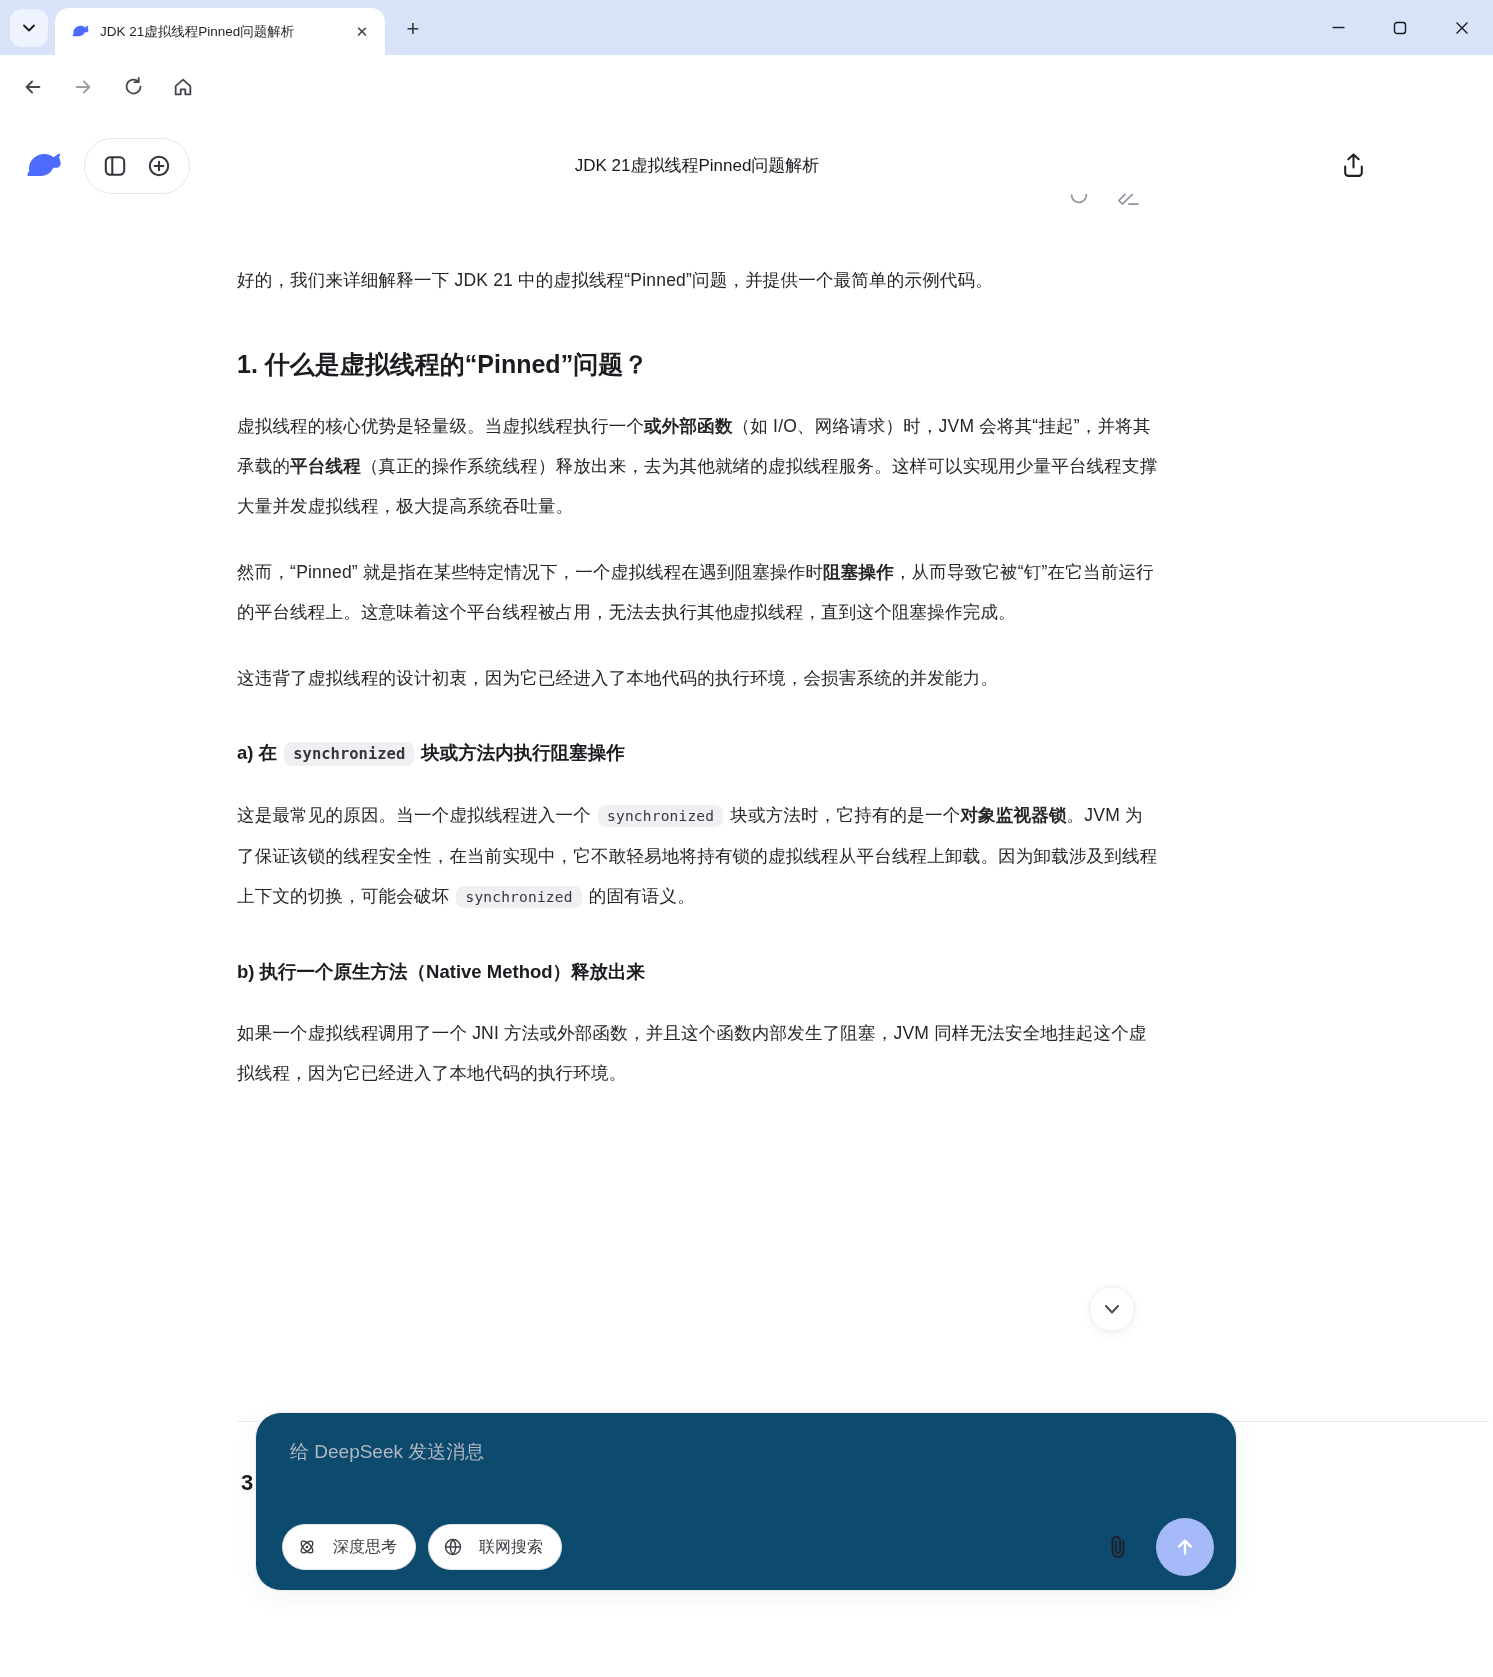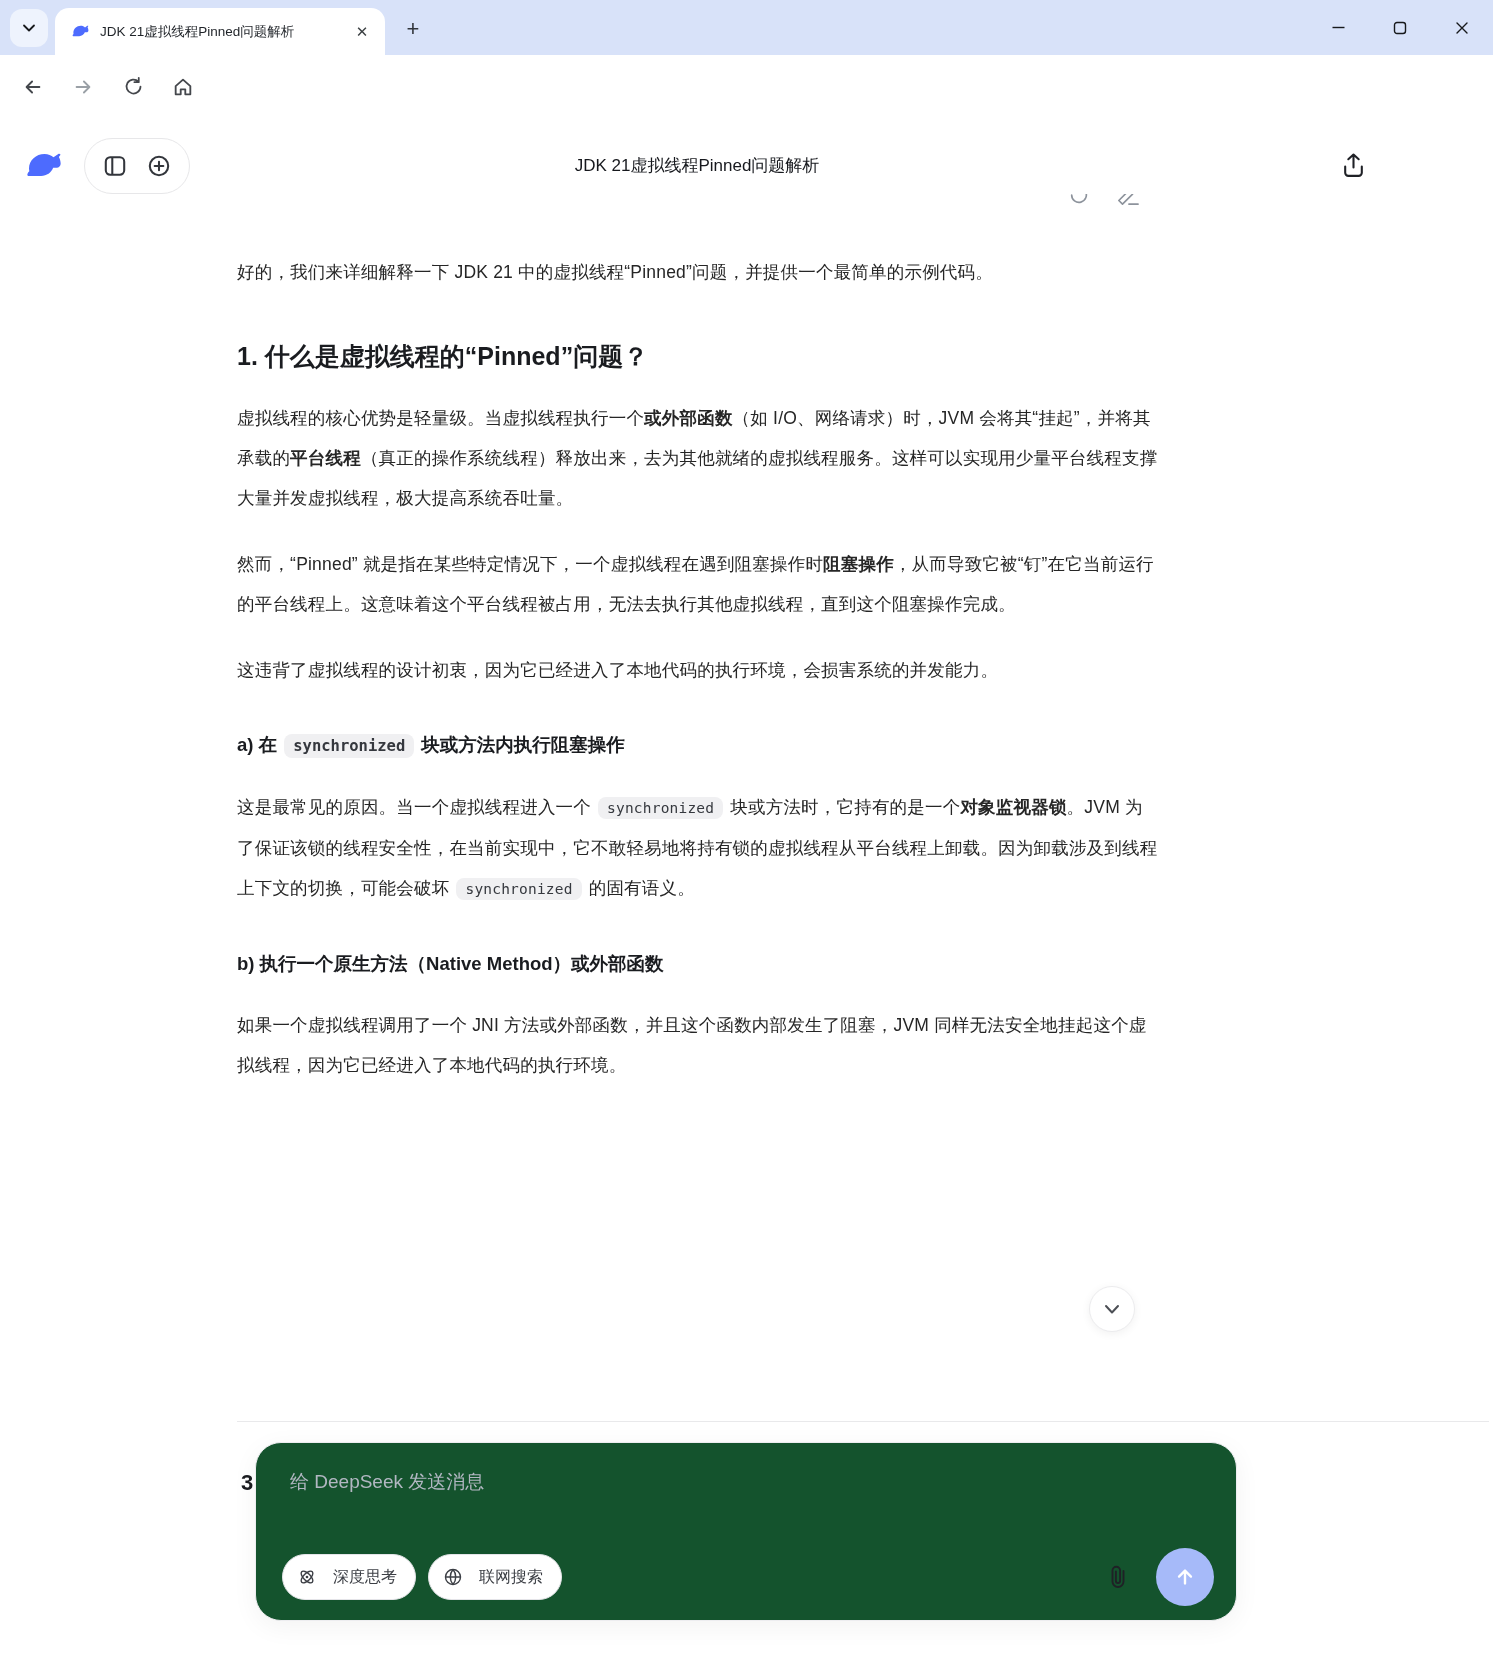--- a/index.html
+++ b/index.html
@@ -46,36 +46,36 @@
   .header-pill { position:absolute; left:84px; top:4px; width:106px; height:56px; border:1.5px solid #e7e7e9;
     border-radius:28px; display:flex; align-items:center; justify-content:space-evenly; }
   .page-title { position:absolute; left:697px; top:20px; transform:translateX(-50%);
     font-size:17px; color:#16181d; font-weight:500; white-space:nowrap; }
   .share-btn { position:absolute; left:1336px; top:14px; width:34px; height:34px;
     display:flex; align-items:center; justify-content:center; }
   .clipped-icons { position:absolute; left:1068px; top:76px; width:84px; height:16px; overflow:hidden; }
   .clipped-icons .row { display:flex; gap:26px; transform:translateY(-10px); color:#8d939c; }
 
   
-  .content { position:absolute; left:237px; top:108px; width:922px; color:#262626; }
+  .content { position:absolute; left:237px; top:116px; width:922px; color:#262626; }
   .blk-p { font-size:17.5px; line-height:40px; margin:26px 0; letter-spacing:0.2px; }
   .blk-h3 { font-size:25px; line-height:32px; font-weight:700; margin:48px 0 16px; color:#1a1c20; }
   .blk-h4 { font-size:18.5px; line-height:30px; font-weight:700; margin:40px 0 12px; color:#1a1c20; }
   .blk-p strong, .blk-h3 strong, .blk-h4 strong { font-weight:700; }
   .chip { font-family:"DejaVu Sans Mono", monospace; font-size:14.5px; background:#f0f0f2; color:#35383e;
     border-radius:8px; padding:3px 9px; margin:15px 2px; white-space:nowrap; }
   .blk-h4 .chip { font-size:15.5px; }
 
   
   .scroll-btn { position:absolute; left:1089px; top:1168px; width:46px; height:46px; border-radius:50%;
     background:#fff; border:1px solid #ececee; box-shadow:0 2px 10px rgba(0,0,0,0.06);
     display:flex; align-items:center; justify-content:center; }
   .bottom-divider { position:absolute; left:237px; top:1303px; width:1252px; height:1px; background:#e9e9eb; }
   .occluded-heading { position:absolute; left:241px; top:1352px; font-size:22px; font-weight:700; color:#1a1c20; z-index:1; }
-  .composer { position:absolute; left:255px; top:1324px; width:982px; height:179px; background:#14532d;
+  .composer { position:absolute; left:255px; top:1294px; width:982px; height:179px; background:#0c4a6e;
     border:1.5px solid #ededf0; border-radius:26px; box-shadow:0 6px 26px rgba(0,0,0,0.05); z-index:2; }
   .composer-placeholder { position:absolute; left:34px; top:26px; font-size:19px; color:#b2b7c2; }
   .composer-row { position:absolute; left:26px; right:22px; bottom:18px; height:50px;
     display:flex; align-items:center; }
   .mode-pill { height:46px; border:1.5px solid #e4e4e8; border-radius:23px; background:#fff;
     display:flex; align-items:center; gap:16px; padding:0 18px 0 14px; margin-right:12px;
     font-size:16px; color:#3c3f45; }
   .composer-spacer { flex:1; }
   .clip-btn { width:36px; height:36px; display:flex; align-items:center; justify-content:center; margin-right:20px; }
   .send-btn { width:58px; height:58px; border-radius:50%; background:#a6baf9; display:flex;
@@ -219,21 +219,21 @@
     </div>
 
     <div class="content">
         <div class="blk blk-p">好的，我们来详细解释一下 JDK 21 中的虚拟线程“Pinned”问题，并提供一个最简单的示例代码。</div>
         <div class="blk blk-h3">1. 什么是虚拟线程的“Pinned”问题？</div>
         <div class="blk blk-p">虚拟线程的核心优势是轻量级。当虚拟线程执行一个<strong>或外部函数</strong>（如 I/O、网络请求）时，JVM 会将其“挂起”，并将其承载的<strong>平台线程</strong>（真正的操作系统线程）释放出来，去为其他就绪的虚拟线程服务。这样可以实现用少量平台线程支撑大量并发虚拟线程，极大提高系统吞吐量。</div>
         <div class="blk blk-p">然而，“Pinned” 就是指在某些特定情况下，一个虚拟线程在遇到阻塞操作时<strong>阻塞操作</strong>，从而导致它被“钉”在它当前运行的平台线程上。这意味着这个平台线程被占用，无法去执行其他虚拟线程，直到这个阻塞操作完成。</div>
         <div class="blk blk-p">这违背了虚拟线程的设计初衷，因为它已经进入了本地代码的执行环境，会损害系统的并发能力。</div>
         <div class="blk blk-h4">a) 在 <code class="chip">synchronized</code> 块或方法内执行阻塞操作</div>
         <div class="blk blk-p">这是最常见的原因。当一个虚拟线程进入一个 <code class="chip">synchronized</code> 块或方法时，它持有的是一个<strong>对象监视器锁</strong>。JVM 为了保证该锁的线程安全性，在当前实现中，它不敢轻易地将持有锁的虚拟线程从平台线程上卸载。因为卸载涉及到线程上下文的切换，可能会破坏 <code class="chip">synchronized</code> 的固有语义。</div>
-        <div class="blk blk-h4">b) 执行一个原生方法（Native Method）或外部函数</div>
+        <div class="blk blk-h4">b) 执行一个原生方法（Native Method）释放出来</div>
         <div class="blk blk-p">如果一个虚拟线程调用了一个 JNI 方法或外部函数，并且这个函数内部发生了阻塞，JVM 同样无法安全地挂起这个虚拟线程，因为它已经进入了本地代码的执行环境。</div>
       </div>
 
     <div class="scroll-btn">
       <svg width="18" height="18" viewBox="0 0 18 18">
         <path d="M3 6 L9 12.5 L15 6" fill="none" stroke="#4c4f55" stroke-width="2" stroke-linecap="round" stroke-linejoin="round"></path>
       </svg>
     </div>
 
     <div class="bottom-divider"></div>

